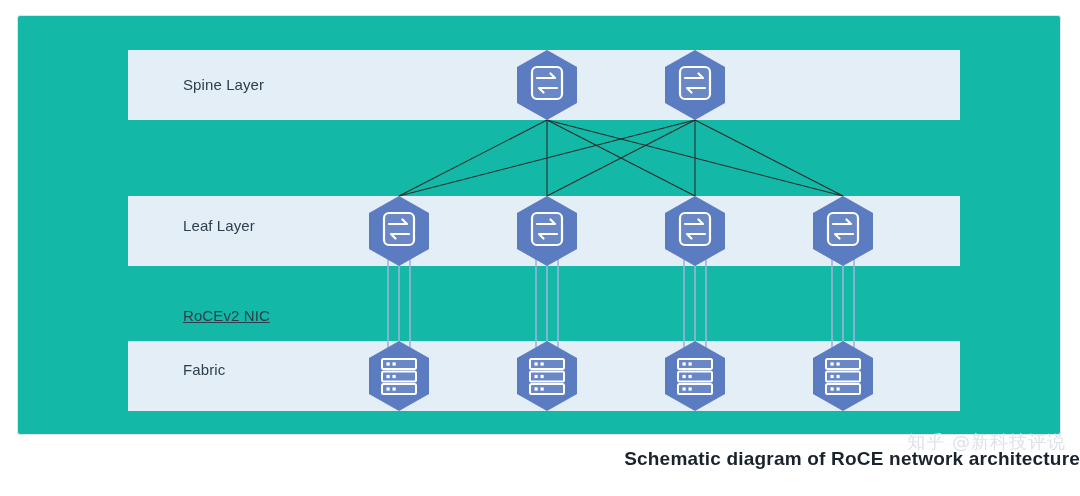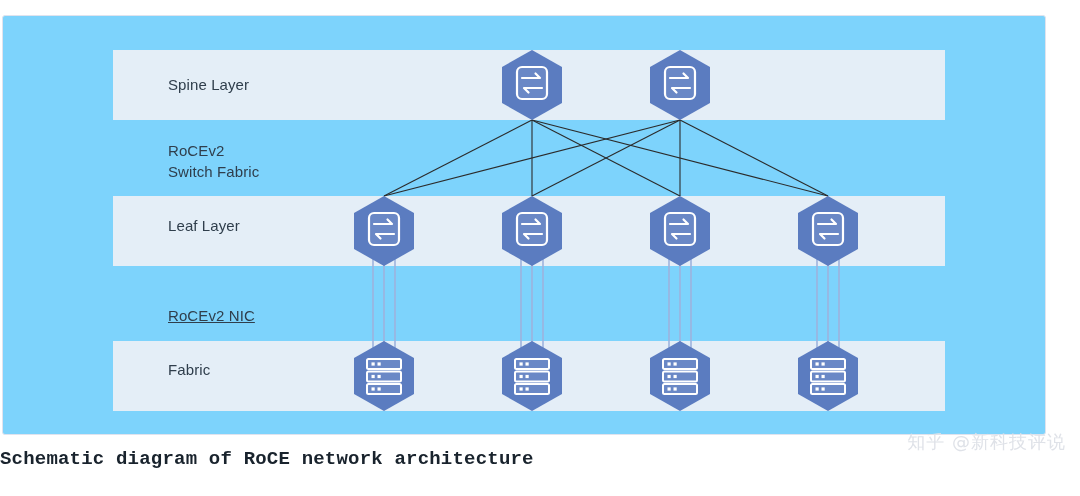--- a/index.html
+++ b/index.html
@@ -8,23 +8,23 @@
     width:1080px;height:496px;
     background:#ffffff;
     font-family:"Liberation Sans","DejaVu Sans",sans-serif;
     overflow:hidden;
     position:relative;
   }
 
   
   #card{
     position:absolute;
-    left:2px;top:15px;
+    left:17px;top:15px;
     width:1044px;height:420px;
-    background:#7dd3fc;
+    background:#14b8a6;
     border:1px solid #dfe3ee;
     border-radius:3px;
     box-sizing:border-box;
   }
 
   
   #diagram{
     position:absolute;
     left:0;top:0;width:1044px;height:420px;
   }
@@ -68,26 +68,25 @@
     width:64px;height:72px;
     margin-left:-32px;margin-top:-36px;
   }
   .node svg{display:block;width:64px;height:72px;}
 
   
   #caption{
     position:absolute;
     left:0;top:448px;
     width:1080px;
-    text-align:left;
+    text-align:right;
     font-size:19px;
     font-weight:bold;
     color:#19232d;
     letter-spacing:.2px;
-    font-family:Liberation Mono, monospace;
   }
 
   
   #watermark{
     position:absolute;
     right:14px;top:430px;
     font-size:18px;
     color:#dfe2e8;
     font-family:"DejaVu Sans",sans-serif;
     white-space:nowrap;
@@ -98,22 +97,20 @@
 <body>
 
 <div id="card">
   <div id="diagram">
 
     <div class="band" id="band-spine"></div>
     <div class="band" id="band-leaf"></div>
     <div class="band" id="band-servers"></div>
 
     <div class="row-label" id="label-spine">Spine Layer</div>
-    <div class="row-label" id="label-fabric">RoCEv2
-Switch Fabric</div>
     <div class="row-label" id="label-leaf">Leaf Layer</div>
     <div class="row-label" id="label-nic">RoCEv2 NIC</div>
     <div class="row-label" id="label-servers">Fabric</div>
 
     <svg id="links" viewBox="0 0 1044 420">
       <g id="g-nic-links" stroke="#9db3dd" stroke-width="1.6" fill="none">
           <line x1="370" y1="236" x2="370" y2="339"></line>
           <line x1="381" y1="236" x2="381" y2="339"></line>
           <line x1="392" y1="236" x2="392" y2="339"></line>
           <line x1="518" y1="236" x2="518" y2="339"></line>

